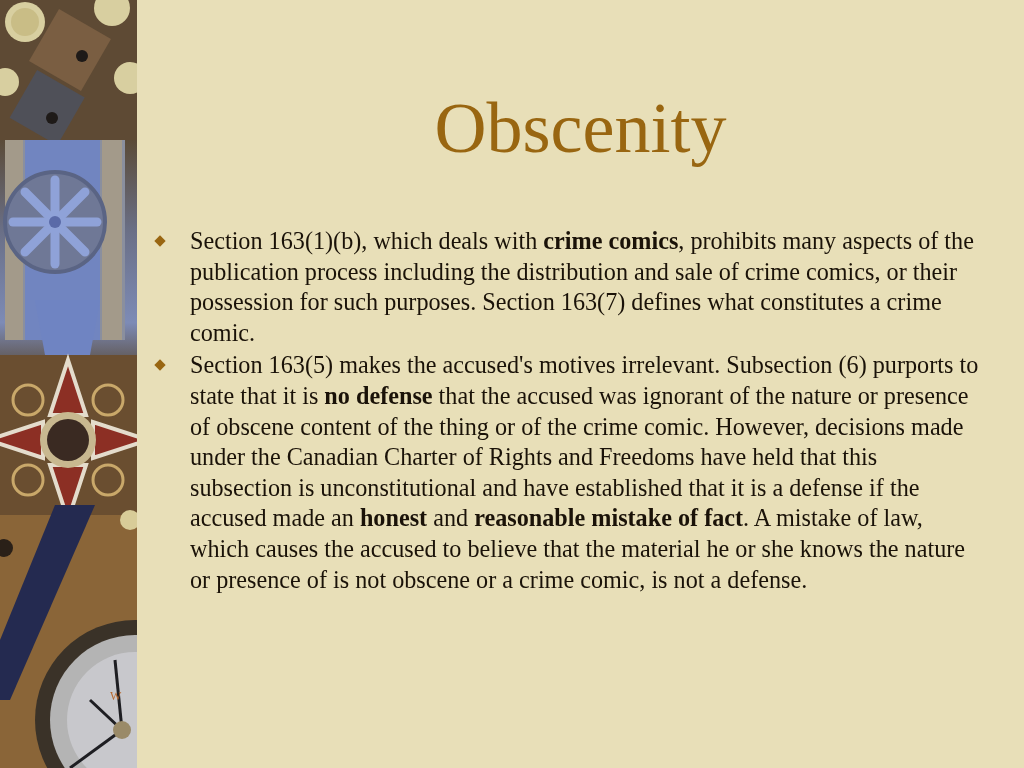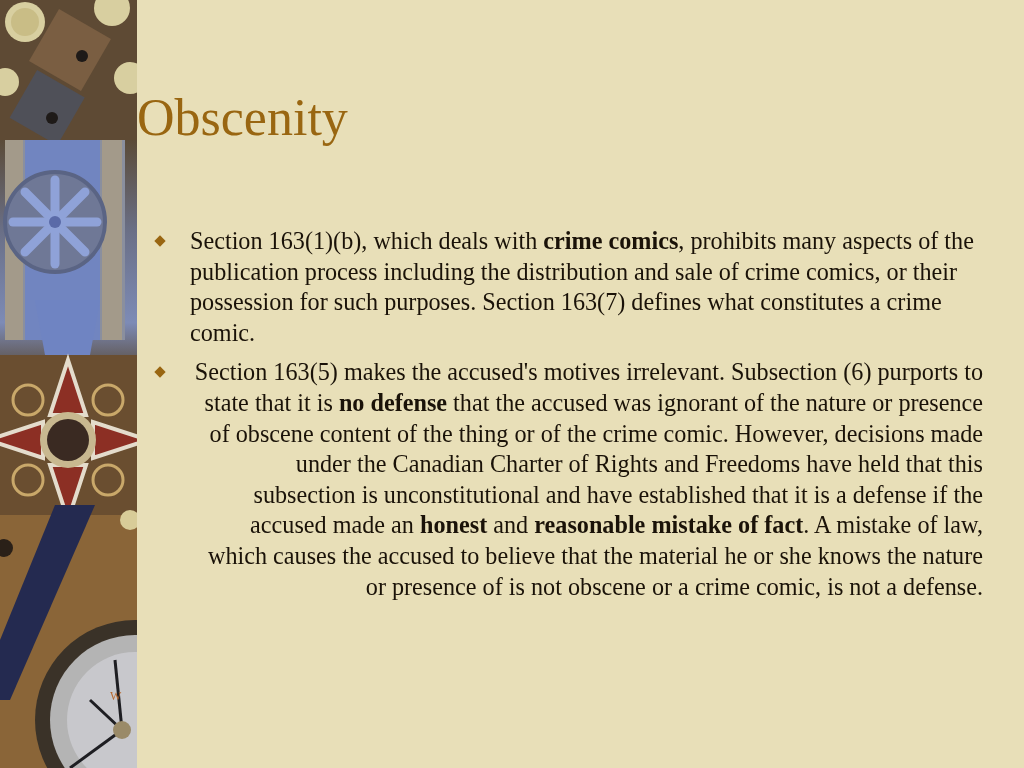--- a/index.html
+++ b/index.html
@@ -26,21 +26,22 @@
     .side-image svg {
       position: absolute;
       left: 0;
       top: 0;
     }
     .slide-title {
       position: absolute;
       left: 137px;
       right: 0;
       top: 92px;
-      font-size: 52px;
+      text-align: center;
+      font-size: 72px;
       color: #996611;
       font-weight: normal;
       margin: 0;
       line-height: 1;
     }
     .bullets {
       position: absolute;
       left: 153px;
       top: 226px;
       width: 830px;
@@ -50,22 +51,21 @@
     }
     .bullet-item {
       position: relative;
       padding-left: 37px;
       font-size: 24.2px;
       line-height: 30.6px;
       color: #1a1208;
       margin-bottom: 0;
     }
     .bullet-item + .bullet-item {
-      margin-top: 9px;
-      text-align: right;
+      margin-top: 2px;
     }
     .bullet-icon {
       position: absolute;
       left: 3px;
       top: 11px;
       width: 8px;
       height: 8px;
       background: #996611;
       transform: rotate(45deg);
     }

